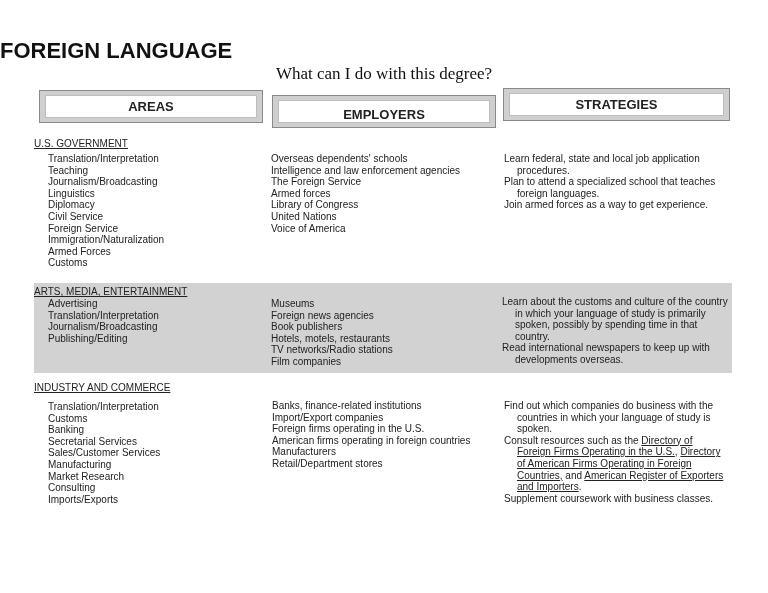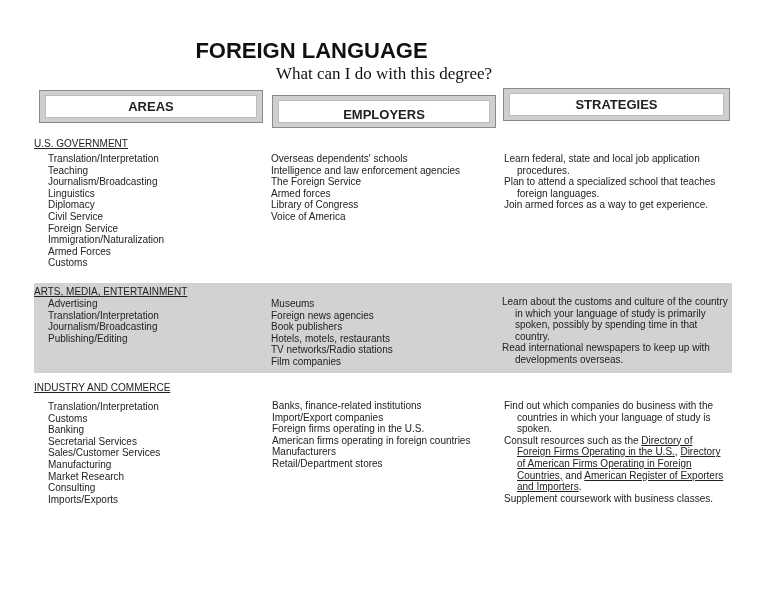--- a/index.html
+++ b/index.html
@@ -1,21 +1,21 @@
 <!DOCTYPE html>
 <html><head>
 <meta charset="utf-8">
 <style>
   html, body { margin: 0; padding: 0; }
   body {
     width: 768px; height: 593px; background: #ffffff; position: relative;
     font-family: "Liberation Sans", sans-serif; color: #1a1a1a; overflow: hidden;
   }
   .title {
-    position: absolute; left: 0; width: 623px; top: 38px; text-align: center;
+    position: absolute; left: 0; width: 623px; top: 38px; 
     font-family: "Liberation Sans", sans-serif; font-weight: bold; font-size: 22px;
     letter-spacing: 0px; color: #111;
   }
   .subtitle {
     position: absolute; left: 0; width: 768px; top: 64px; text-align: center;
     font-family: "Liberation Serif", serif; font-size: 17px; color: #111;
   }
   .hbox {
     position: absolute; top: 89px; height: 33px; box-sizing: border-box;
     border: 1px solid #8a8a8a; background: #cfcfcf; padding: 4px 5px;
@@ -70,20 +70,21 @@
   <div>Immigration/Naturalization</div>
   <div>Armed Forces</div>
   <div>Customs</div>
 </div>
 <div class="list" style="left:271px; top:153px;">
   <div>Overseas dependents' schools</div>
   <div>Intelligence and law enforcement agencies</div>
   <div>The Foreign Service</div>
   <div>Armed forces</div>
   <div>Library of Congress</div>
+  <div>United Nations</div>
   <div>Voice of America</div>
 </div>
 <div class="strat" style="left:504px; top:153px; width:225px;">
   <div class="item">Learn federal, state and local job application procedures.</div>
   <div class="item">Plan to attend a specialized school that teaches foreign languages.</div>
   <div class="item">Join armed forces as a way to get experience.</div>
 </div>
 
 <div class="cat" style="top:286px;">ARTS, MEDIA, ENTERTAINMENT</div>
 <div class="list" style="left:48px; top:298px;">

